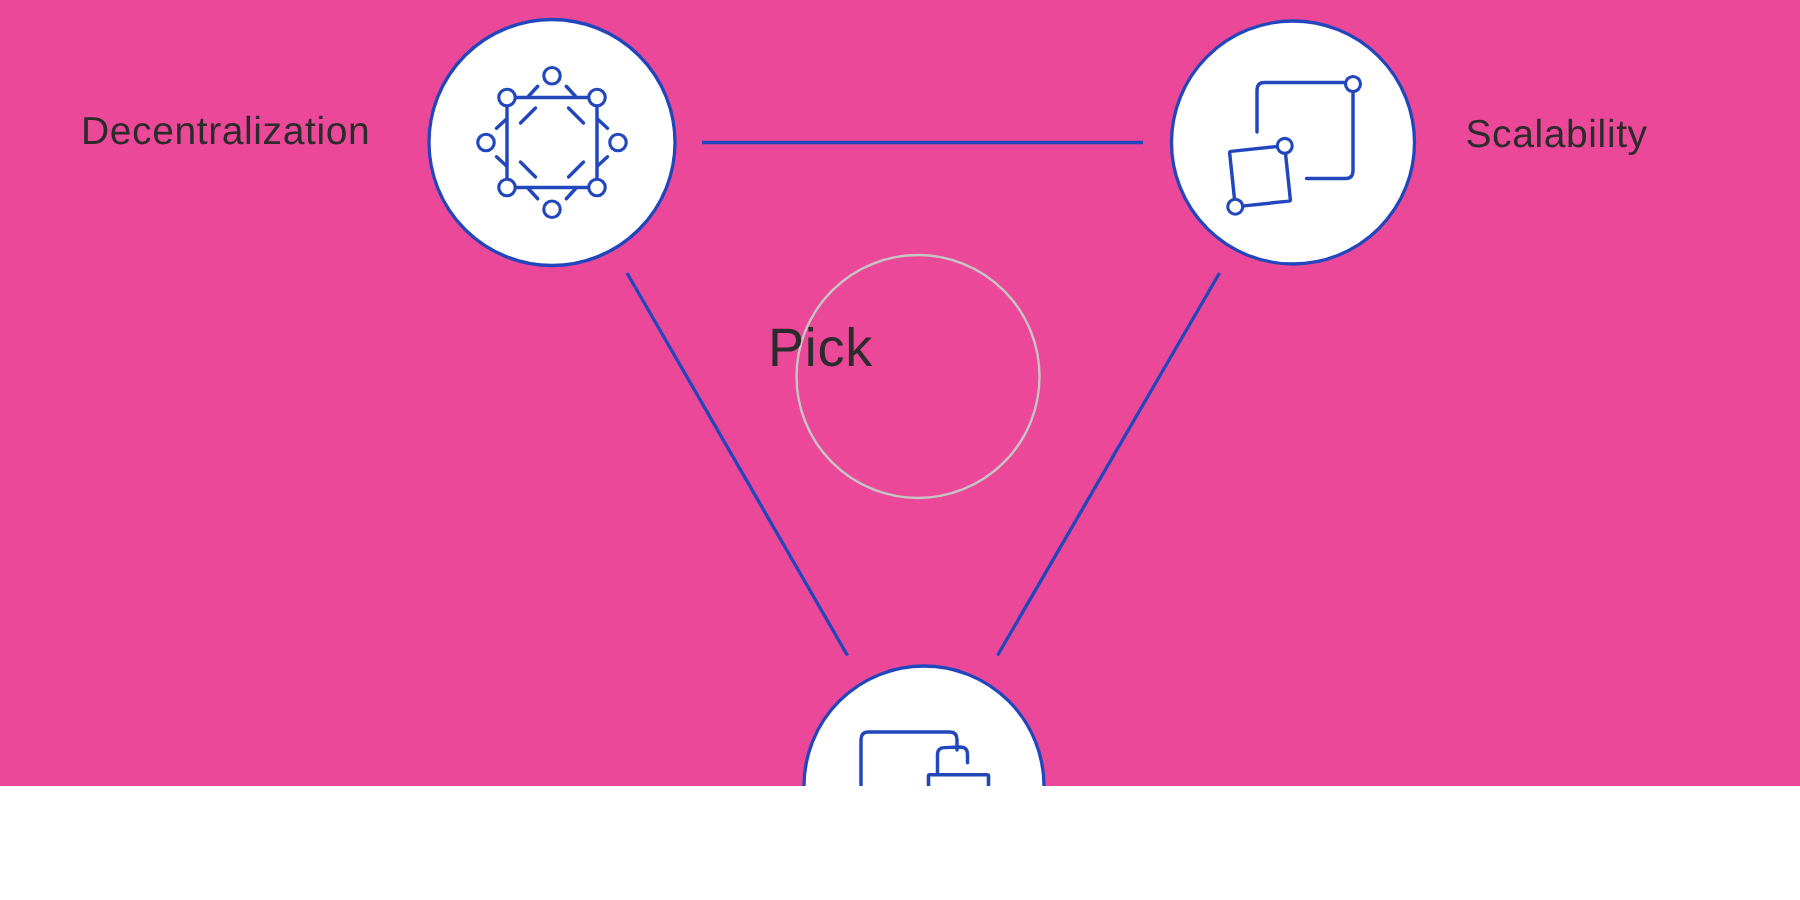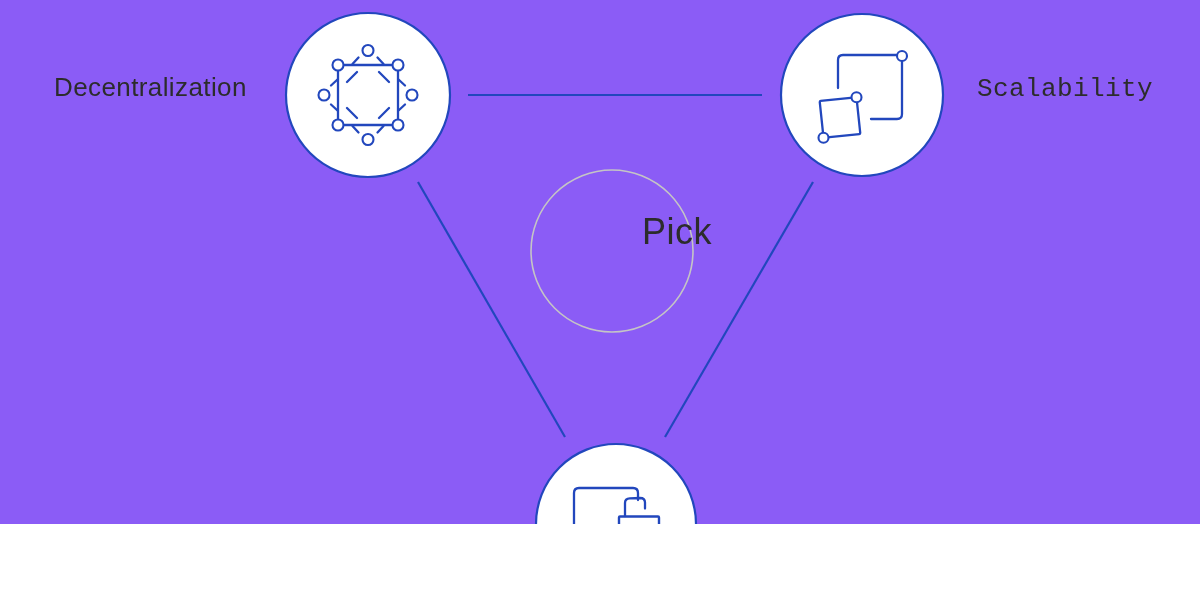--- a/index.html
+++ b/index.html
@@ -4,21 +4,21 @@
 <style>
   :root{
     --accent:#2247bd;
     --ring:#c5c5c5;
     --text:#2c2c2c;
   }
   html,body{margin:0;padding:0;background:#fff;}
   .stage{
     position:relative;
     width:1200px;height:524px;
-    background:#8b5cf6;
+    background:#ec4899;
     overflow:hidden;
     font-family:"Liberation Sans", sans-serif;
   }
   .stage svg{position:absolute;left:0;top:0;}
   .edge{stroke:var(--accent);stroke-width:2.2;fill:none;}
   .node-ring{fill:#fff;stroke:var(--accent);stroke-width:2.2;}
   .gray-ring{fill:none;stroke:var(--ring);stroke-width:1.6;}
   .ic{fill:none;stroke:var(--accent);stroke-width:2.3;stroke-linecap:round;stroke-linejoin:round;}
   .dot{fill:#fff;stroke:var(--accent);stroke-width:2.1;}
   .lockbody{fill:#fff;stroke:var(--accent);stroke-width:2.4;stroke-linejoin:round;}
@@ -26,21 +26,21 @@
     position:absolute;
     font-size:26px;
     font-weight:300;
     letter-spacing:.4px;
     color:var(--text);
     white-space:nowrap;
   }
   .center-text{
     position:absolute;
     left:512px;top:209px;width:200px;
-    text-align:right;
+    text-align:left;
     font-size:36px;line-height:46px;
     font-weight:300;letter-spacing:.5px;
     color:var(--text);
   }
   .center-text span{display:block;}
 </style>
 </head>
 <body>
 
 <div class="stage">
@@ -90,19 +90,19 @@
 
     <g>
       <path class="ic" d="M638,500 V493 Q638,488 633,488 H579 Q574,488 574,493 V542.5 L603,565.5 Q604.3,566.4 605.6,565.5 L637,543.5 V539"></path>
       <rect class="lockbody" x="619" y="516.5" width="40" height="28.5" rx="1"></rect>
       <path class="ic" d="M625,516 V503 Q625,498.5 629.8,498.4 L640,498 Q645,498 645,502.6 V508.5"></path>
     </g>
   </svg>
 
   <div class="label" style="left:54px;top:72px;">Decentralization</div>
 
-  <div class="label" style="left:977px;top:74px;font-family:Liberation Mono, monospace;">Scalability</div>
+  <div class="label" style="left:977px;top:74px;">Scalability</div>
 
   <div class="center-text">
     <span>Pick</span>
   </div>
 
 </div>
 
 </body></html>

